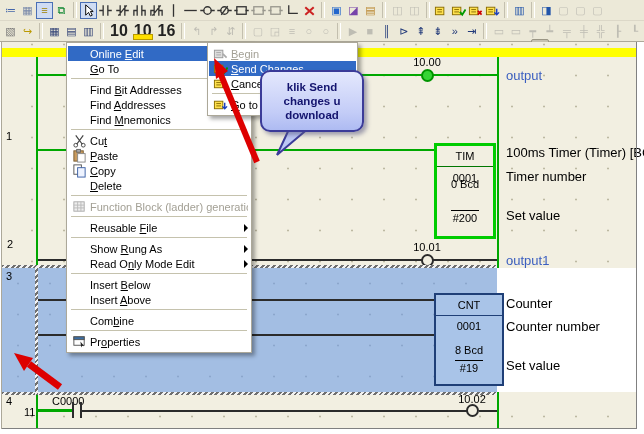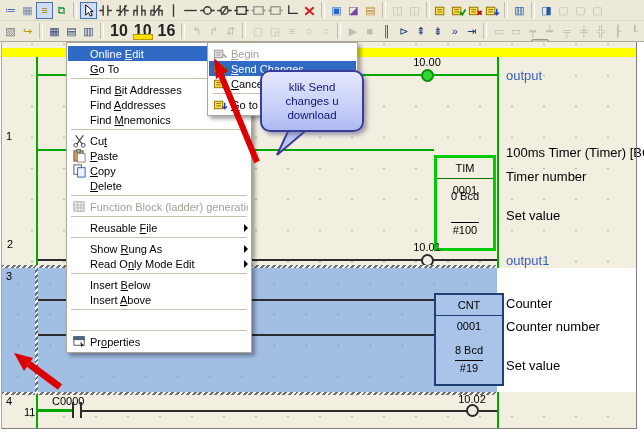--- a/index.html
+++ b/index.html
@@ -30,41 +30,41 @@
   .wire-g{height:2px;background:#00A800;}
   .wire-k{height:2px;background:#2b2b2b;}
   .coil{width:13px;height:13px;border-radius:50%;box-sizing:border-box;}
   .coil.green{border:2px solid #009400;background:#35d435;}
   .coil.open{border:2px solid #2b2b2b;background:#F2EFE1;}
   .lbl{font-size:11px;color:#000;white-space:nowrap;}
   .lbl.c{text-align:center;}
   .cmt{font-size:13px;color:#000;white-space:nowrap;}
   .cmt.blue{color:#3B5FC0;}
   .blk{box-sizing:border-box;text-align:center;font-size:11px;color:#000;}
-  #tim-block{left:432px;top:101px;width:62px;height:96px;border:3px solid #00CC00;background:#F2EFE1;margin-top:12px;}
+  #tim-block{left:432px;top:101px;width:62px;height:96px;border:3px solid #00CC00;background:#F2EFE1;}
   #cnt-block{left:432px;top:251px;width:70px;height:93px;border:2px solid #1F3F77;background:#A9C4E8;}
   .blk .row{position:absolute;left:0;right:0;}
   .divider{position:absolute;left:0;right:0;height:1px;}
   .ovl{position:absolute;left:50%;transform:translateX(-50%);width:28px;height:1px;background:#000;}
   
   .menu{position:absolute;background:#fff;border:1px solid #aca899;box-shadow:3px 3px 4px rgba(0,0,0,.35);padding:3px 1px;box-sizing:border-box;z-index:40;}
   .menu-item{height:15px;display:flex;align-items:center;font-size:11px;color:#000;padding:0 2px 0 1px;position:relative;white-space:nowrap;}
   .menu-item .mi-icon{width:21px;height:15px;display:flex;align-items:center;justify-content:center;flex:0 0 auto;}
   .menu-item.highlight{background:#316AC5;color:#fff;}
   .menu-item.disabled{color:#a3a095;}
   .menu-item .mi-label{flex:1 1 auto;overflow:hidden;}
   .menu-item .mi-arrow{width:0;height:0;border-top:4px solid transparent;border-bottom:4px solid transparent;border-left:4px solid currentColor;margin-left:4px;flex:0 0 auto;}
   .menu-sep{height:1px;background:#c5c2ad;margin:2px 3px 3px 3px;}
   
   #overlay-svg{position:absolute;left:0;top:0;z-index:60;pointer-events:none;}
   #callout{position:absolute;left:260px;top:70px;width:100px;height:58px;z-index:70;
            background:linear-gradient(180deg,#e4e8fd 0%,#c3ccf7 70%,#aebbf2 100%);
            border:2px solid #3B3B98;border-radius:10px;box-shadow:3px 3px 4px rgba(90,90,130,.55);
            display:flex;flex-direction:column;align-items:center;justify-content:center;}
-  #callout .cl{font-size:11.5px;font-weight:normal;color:#14146e;line-height:14px;}
+  #callout .cl{font-size:11.5px;font-weight:bold;color:#14146e;line-height:14px;}
   #callout-tail{position:absolute;left:255px;top:105px;z-index:69;pointer-events:none;}
   .misc-tab{position:absolute;left:531px;top:39px;width:16px;height:7px;background:#c6c2b2;border:1px solid #9a9685;border-radius:2px;}
   #right-border{position:absolute;left:636px;top:42px;width:1px;height:387px;background:#808080;}
   #bottom-border{position:absolute;left:2px;top:428px;width:635px;height:1px;background:#808080;}
   #left-border{position:absolute;left:1px;top:42px;width:1px;height:387px;background:#aca899;}
 </style>
 </head>
 <body>
 
 <div id="screen">
@@ -247,21 +247,21 @@
     <div class="abs coil green" style="left:419px;top:27px;"></div>
     <div class="abs cmt blue" style="left:504px;top:26px;">output</div>
 
     <div class="abs wire-g" style="left:36px;top:107px;width:396px;"></div>
     <div id="tim-block" class="abs blk">
       <div class="row" style="top:4px;">TIM</div>
       <div class="divider" style="top:20px;background:#007700;"></div>
       <div class="row" style="top:26px;">0001</div>
       <div class="row" style="top:32px;">0 Bcd</div>
       <div class="ovl" style="top:64px;"></div>
-      <div class="row" style="top:66px;">#100</div>
+      <div class="row" style="top:66px;">#200</div>
     </div>
     <div class="abs cmt" style="left:504px;top:103px;">100ms Timer (Timer) [BCD Type]</div>
     <div class="abs cmt" style="left:504px;top:127px;">Timer number</div>
     <div class="abs cmt" style="left:504px;top:166px;">Set value</div>
 
     <div class="abs lbl" style="left:5px;top:196px;">2</div>
     <div class="abs wire-k" style="left:36px;top:217px;width:459px;"></div>
     <div class="abs lbl c" style="left:395px;top:199px;width:60px;">10.01</div>
     <div class="abs coil open" style="left:419px;top:212px;"></div>
     <div class="abs cmt blue" style="left:504px;top:211px;text-align:right;">output1</div>
@@ -393,20 +393,21 @@
         <span class="mi-icon"></span>
         <span class="mi-label">Insert <u>B</u>elow</span>
       </div>
       <div class="menu-item">
         <span class="mi-icon"></span>
         <span class="mi-label">Insert <u>A</u>bove</span>
       </div>
       <div class="menu-sep"></div>
       <div class="menu-item">
         <span class="mi-icon"></span>
+        <span class="mi-label">Com<u>b</u>ine</span>
       </div>
       <div class="menu-sep"></div>
       <div class="menu-item">
         <span class="mi-icon">
           <svg width="15" height="15" viewBox="0 0 16 16">
             <rect x="2" y="3" width="11" height="9" fill="#fff" stroke="#555"></rect>
             <rect x="2" y="3" width="11" height="3" fill="#3A6EA5" stroke="#555"></rect>
             <path d="M9 8l4 5-2.2-.5-1 2z" fill="#222"></path>
           </svg>
         </span>

